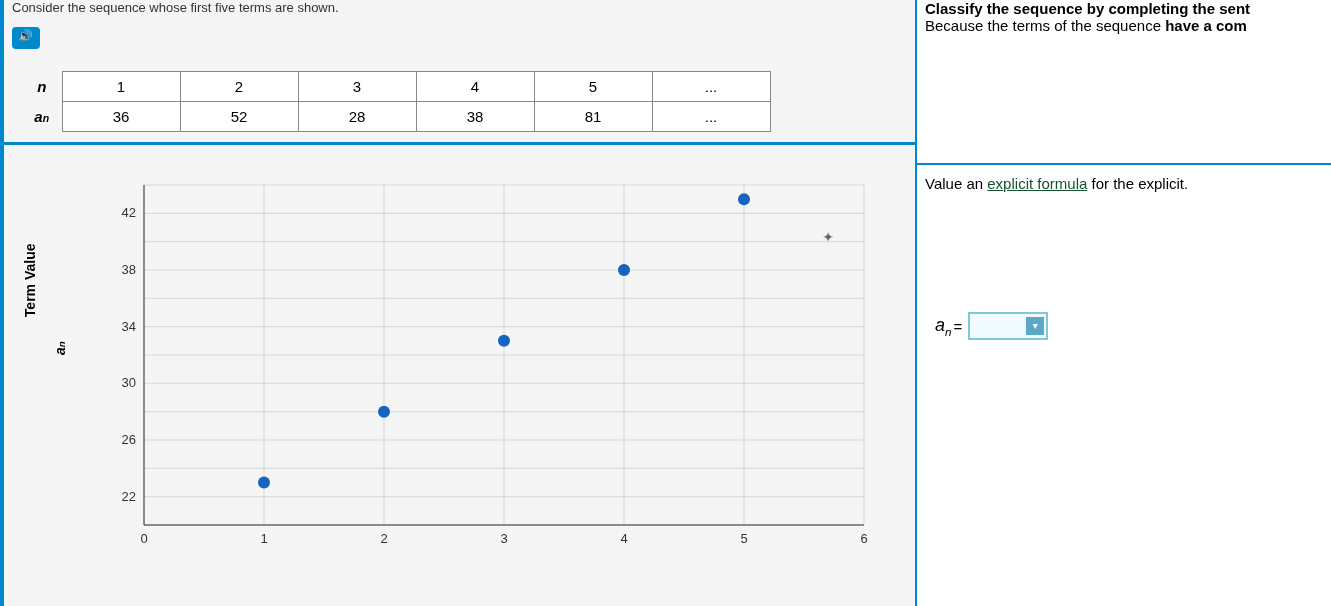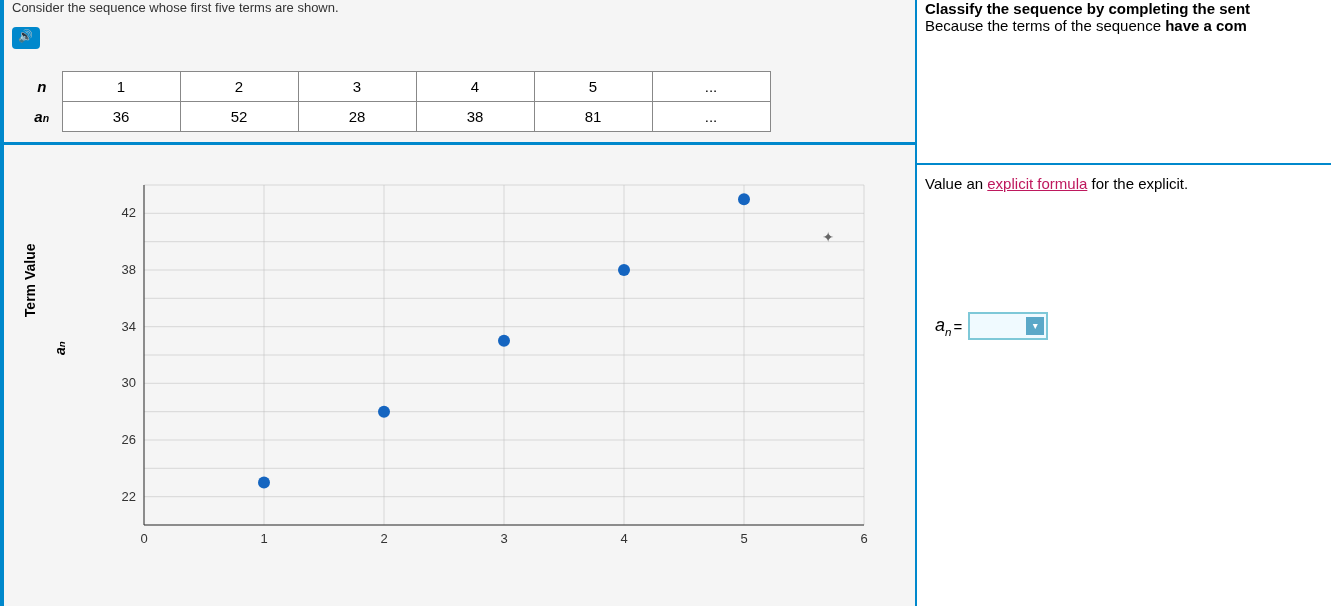--- a/index.html
+++ b/index.html
@@ -103,21 +103,21 @@
       padding: 0 8px 8px 8px;
       font-size: 15px;
       border-bottom: 2px solid #0088cc;
       height: 165px;
     }
     .right-bottom {
       padding: 10px 8px;
       font-size: 15px;
     }
     .right-bottom .prompt-text { margin-bottom: 40px; }
-    .link { color: #be185d; text-decoration: underline; }
+    .link { color: #14532d; text-decoration: underline; }
     .input-area {
       display: flex;
       align-items: center;
       margin-left: 10px;
       margin-top: 120px;
     }
     .an-label { font-style: italic; font-size: 18px; }
     .an-label .sub { font-size: 0.65em; font-style: italic; vertical-align: sub; }
     .formula-input {
       border: 2px solid #7ec8d8;

